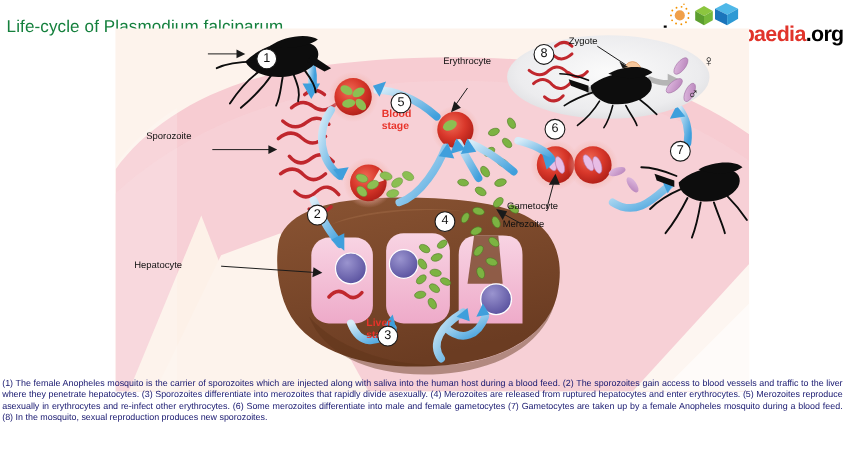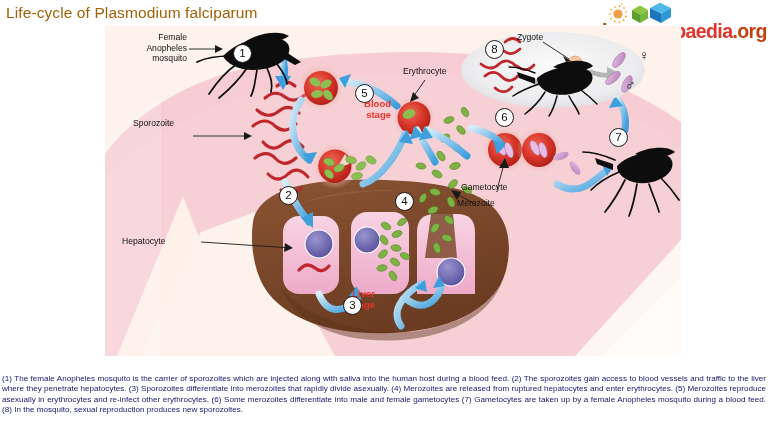--- a/index.html
+++ b/index.html
@@ -12,41 +12,41 @@
   }
   #page {
     position: relative;
     width: 768px; height: 432px;
     background: #ffffff;
   }
 
   
   #title {
     position: absolute;
-    left: 6px; top: 4px;
+    left: 6px; top: 16px;
     font-size: 15.5px;
-    color: #a16207;
+    color: #15803d;
     letter-spacing: 0.1px;
     white-space: nowrap;
   }
 
   
   #logo {
     position: absolute;
     left: 602px; top: 2px;
     width: 164px; height: 40px;
   }
   #logo-mark { position: absolute; left: 6px; top: 0px; width: 64px; height: 22px; }
   #logo-text {
     position: absolute; left: 0px; top: 18px;
     font-size: 19.5px; font-weight: bold;
     letter-spacing: -0.6px;
     white-space: nowrap;
   }
-  .lg-dark { color: #c2410c; }
+  .lg-dark { color: #000000; }
   .lg-red  { color: #e1342b; }
 
   
   #panel {
     position: absolute;
     left: 105px; top: 26px;
     width: 576px; height: 330px;
     background: #fdf3ec;
     overflow: hidden;
   }
@@ -60,21 +60,21 @@
     line-height: 10.5px;
     white-space: pre;
   }
   .lbl-red {
     position: absolute;
     font-size: 9.5px;
     color: #e8332a;
     line-height: 11px;
     font-weight: bold;
     white-space: pre;
-    text-align: right;
+    text-align: left;
   }
   .stepnum {
     position: absolute;
     width: 19px; height: 19px;
     border: 1.3px solid #1a1a1a;
     border-radius: 50%;
     background: #ffffff;
     color: #111111;
     font-size: 11.5px;
     line-height: 17px;
@@ -83,21 +83,21 @@
   .sexsym {
     position: absolute;
     font-size: 14px;
     color: #1a1a1a;
     line-height: 14px;
   }
 
   
   #caption {
     position: absolute;
-    left: 2px; top: 374px;
+    left: 2px; top: 344px;
     width: 764px;
     font-size: 8.1px;
     line-height: 10.4px;
     color: #16166e;
     text-align: justify;
   }
 </style>
 </head>
 <body>
 
@@ -463,31 +463,28 @@
       <g fill="#1a1a1a">
         <polygon points="118,23 110,19 110,27"></polygon>
         <polygon points="147,110 139,106 139,114"></polygon>
         <polygon points="188,222 180,217 179,226"></polygon>
         <polygon points="346,164 356,166 352,174"></polygon>
         <polygon points="305,76 308,66 314,72"></polygon>
         <polygon points="400,132 394,142 404,142"></polygon>
       </g>
     </svg>
 
-    <div class="lbl" style="left:14px; top:6px; text-align:right; width:68px;">Female
-Anopheles
-mosquito</div>
 
     <div class="lbl" style="left:28px; top:92px;">Sporozoite</div>
 
     <div class="lbl" style="left:17px; top:210px;">Hepatocyte</div>
 
     <div class="lbl" style="left:352px; top:172px;">Merozoite</div>
 
-    <div class="lbl" style="left:298px; top:40px;">Erythrocyte</div>
+    <div class="lbl" style="left:298px; top:24px;">Erythrocyte</div>
 
     <div class="lbl" style="left:356px; top:156px;">Gametocyte</div>
 
     <div class="lbl" style="left:412px; top:6px;">Zygote</div>
 
     <div class="lbl-red" style="left:228px; top:262px; width:42px;">Liver
 stage</div>
 
     <div class="lbl-red" style="left:242px; top:72px; width:44px;">Blood
 stage</div>

